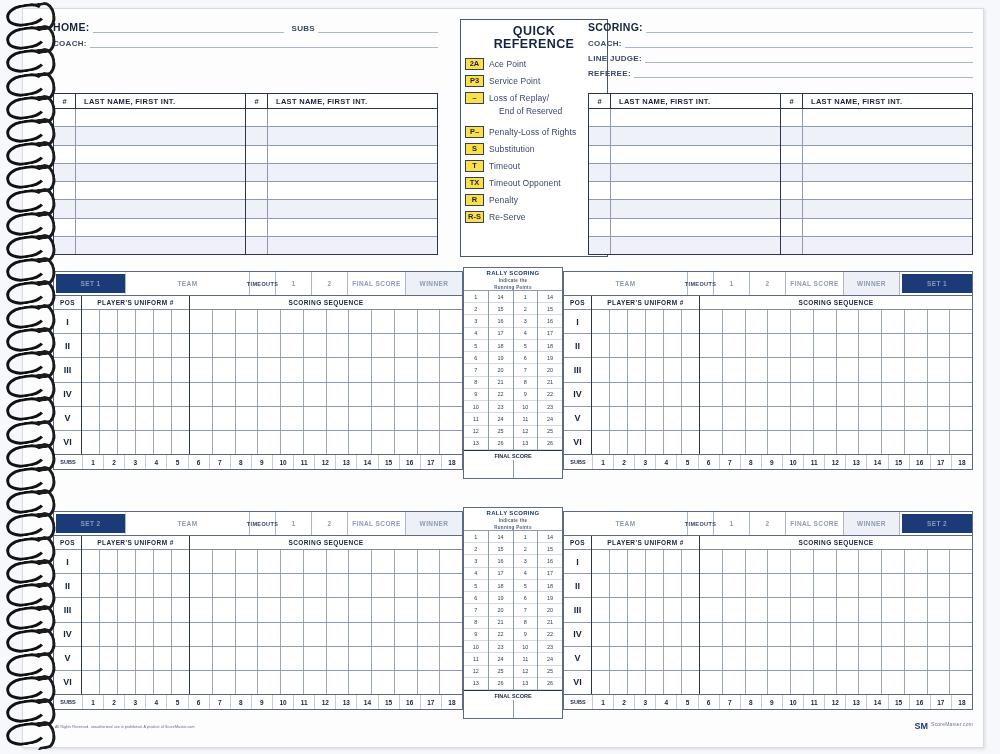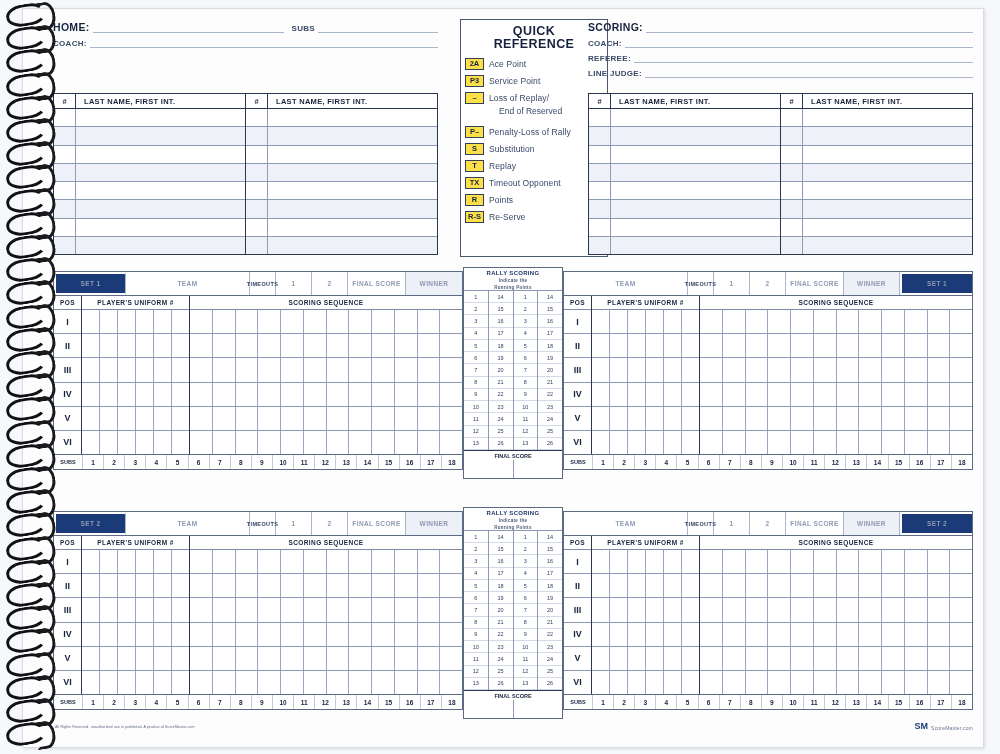--- a/index.html
+++ b/index.html
@@ -300,21 +300,21 @@
   .footer {
     position: absolute; left: 0; bottom: -2px;
     width: 920px; height: 22px;
   }
   .copyright {
     position: absolute; left: 2px; top: 8px;
     font-size: 3.6px; color: #5b6680; letter-spacing: .1px;
   }
   .brand {
     position: absolute; right: 0px; top: 4px;
-    display: flex; align-items: flex-end;
+    display: flex; align-items: flex-start;
   }
   .brand-mark {
     font-size: 9px; font-weight: bold; color: #1b3a78;
     margin-right: 3px;
   }
   .brand-name { font-size: 5px; color: #6b7690; letter-spacing: .2px; }
 </style>
 </head>
 <body>
 
@@ -431,60 +431,60 @@
                 <span class="qref-sym">P3</span>
                 <span class="qref-txt">Service Point</span>
               </div>
               <div class="qref-item">
                 <span class="qref-sym">–</span>
                 <span class="qref-txt">Loss of Replay/</span>
               </div>
               <div class="qref-cont">End of Reserved</div>
               <div class="qref-item">
                 <span class="qref-sym">P–</span>
-                <span class="qref-txt">Penalty-Loss of Rally</span>
+                <span class="qref-txt">Penalty-Loss of Rights</span>
               </div>
               <div class="qref-item">
                 <span class="qref-sym">S</span>
                 <span class="qref-txt">Substitution</span>
               </div>
               <div class="qref-item">
                 <span class="qref-sym">T</span>
-                <span class="qref-txt">Replay</span>
+                <span class="qref-txt">Timeout</span>
               </div>
               <div class="qref-item">
                 <span class="qref-sym">TX</span>
                 <span class="qref-txt">Timeout Opponent</span>
               </div>
               <div class="qref-item">
                 <span class="qref-sym">R</span>
-                <span class="qref-txt">Points</span>
+                <span class="qref-txt">Penalty</span>
               </div>
               <div class="qref-item">
                 <span class="qref-sym">R-S</span>
                 <span class="qref-txt">Re-Serve</span>
               </div>
             </div>
         </div>
 
         <div class="team-block team-right">
           <div class="field-row">
             <span class="field-label big">SCORING:</span>
             <span class="field-line"></span>
           </div>
           <div class="field-row">
             <span class="field-label">COACH:</span>
             <span class="field-line"></span>
           </div>
           <div class="field-row">
-            <span class="field-label">REFEREE:</span>
+            <span class="field-label">LINE JUDGE:</span>
             <span class="field-line"></span>
           </div>
           <div class="field-row">
-            <span class="field-label">LINE JUDGE:</span>
+            <span class="field-label">REFEREE:</span>
             <span class="field-line"></span>
           </div>
 
           <div class="roster" id="roster-opponent">
               <div class="roster-half">
                 <div class="r-head">
                   <div class="c-num">#</div>
                   <div class="c-name">LAST NAME,  FIRST INT.</div>
                 </div>
                 <div class="r-row">

